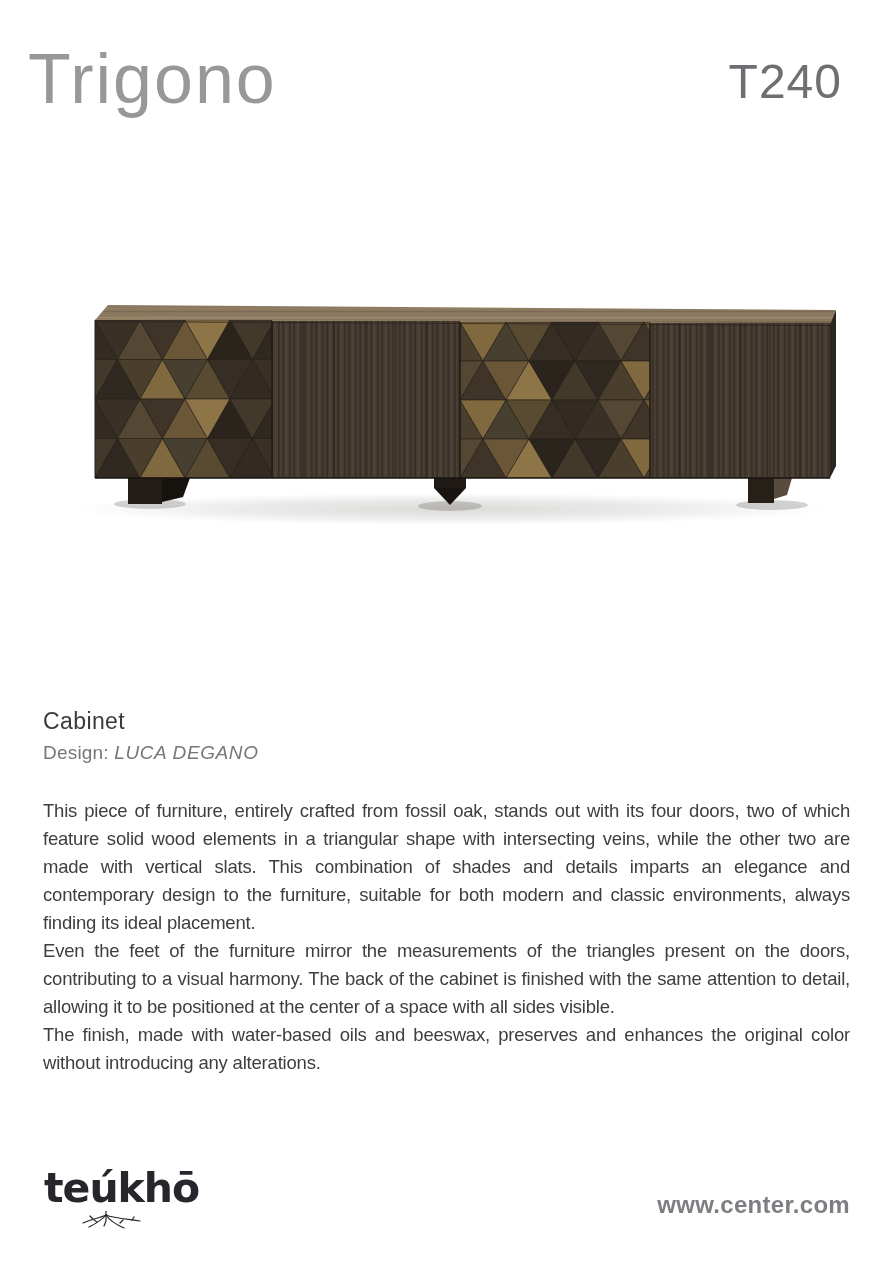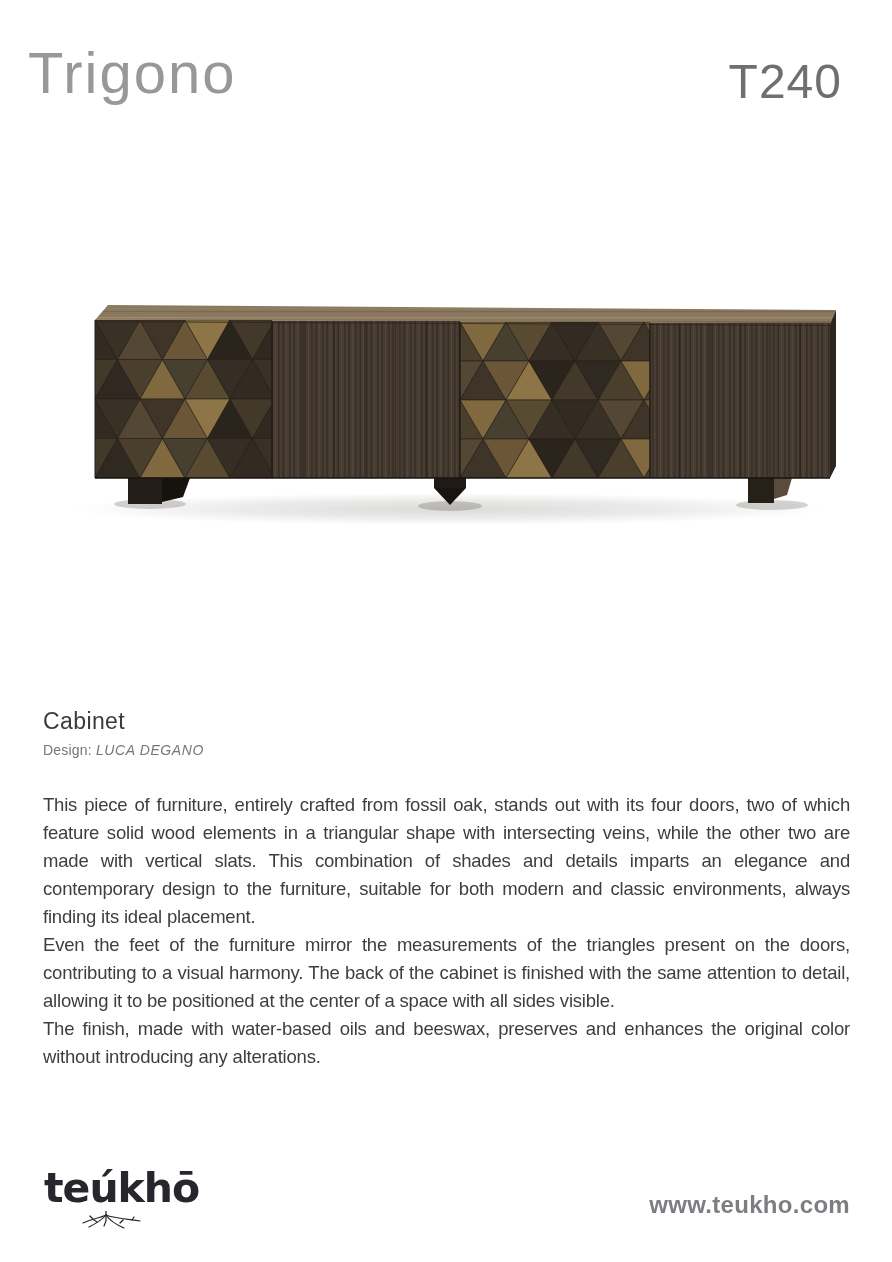--- a/index.html
+++ b/index.html
@@ -4,38 +4,38 @@
 <style>
   html,body { margin:0; padding:0; background:#ffffff; }
   .page {
     position:relative; width:892px; height:1262px; margin:0 auto;
     background:#ffffff; overflow:hidden;
     font-family:"Liberation Sans", sans-serif;
   }
   
   .brand-title {
     position:absolute; left:28px; top:44px;
-    font-size:58px; line-height:1; font-weight:200;
+    font-size:70px; line-height:1; font-weight:200;
     letter-spacing:2px; color:#98989b;
   }
   .model-code {
     position:absolute; right:50px; top:58px;
     font-size:48px; line-height:1; font-weight:300;
     letter-spacing:1px; color:#6f6f73;
   }
   
   .photo { position:absolute; left:50px; top:296px; width:790px; height:244px; }
   .photo svg { display:block; width:790px; height:244px; }
   
   .info { position:absolute; left:43px; top:700px; width:807px; }
   .product-name {
     margin:8px 0 7px 0; font-size:23px; font-weight:500;
     letter-spacing:0.4px; color:#3b3b3d;
   }
-  .design-line { margin:0 0 33px 0; font-size:14px; color:#76767a; letter-spacing:0.2px; }
+  .design-line { margin:0 0 33px 0; font-size:19px; color:#76767a; letter-spacing:0.2px; }
   .design-line em { font-style:italic; letter-spacing:0.6px; }
   .desc p {
     margin:0; font-size:18.5px; line-height:28px; color:#3e3e40;
     text-align:justify; letter-spacing:-0.2px;
   }
   
   .logo { position:absolute; left:44px; top:1168px; width:220px; height:70px; }
   .logo-text {
     font-size:41px; font-weight:700; letter-spacing:-1px; color:#26262c;
     font-family:"DejaVu Sans","Liberation Sans",sans-serif; line-height:1;
@@ -229,15 +229,15 @@
         <path d="M24,4 C20,9 13,13 7,16"></path>
         <path d="M24,4 C28,10 35,14 42,17"></path>
         <path d="M24,4 L24,10 L22,15"></path>
         <path d="M11,8 L8,5"></path>
         <path d="M15,11 L12,9"></path>
         <path d="M38,12 L41,9"></path>
         <path d="M50,9 L52,6"></path>
       </g>
     </svg>
   </div>
-  <div class="website">www.teukho.com</div>
+  <div class="website">www.center.com</div>
 
 </div>
 
 </body></html>

